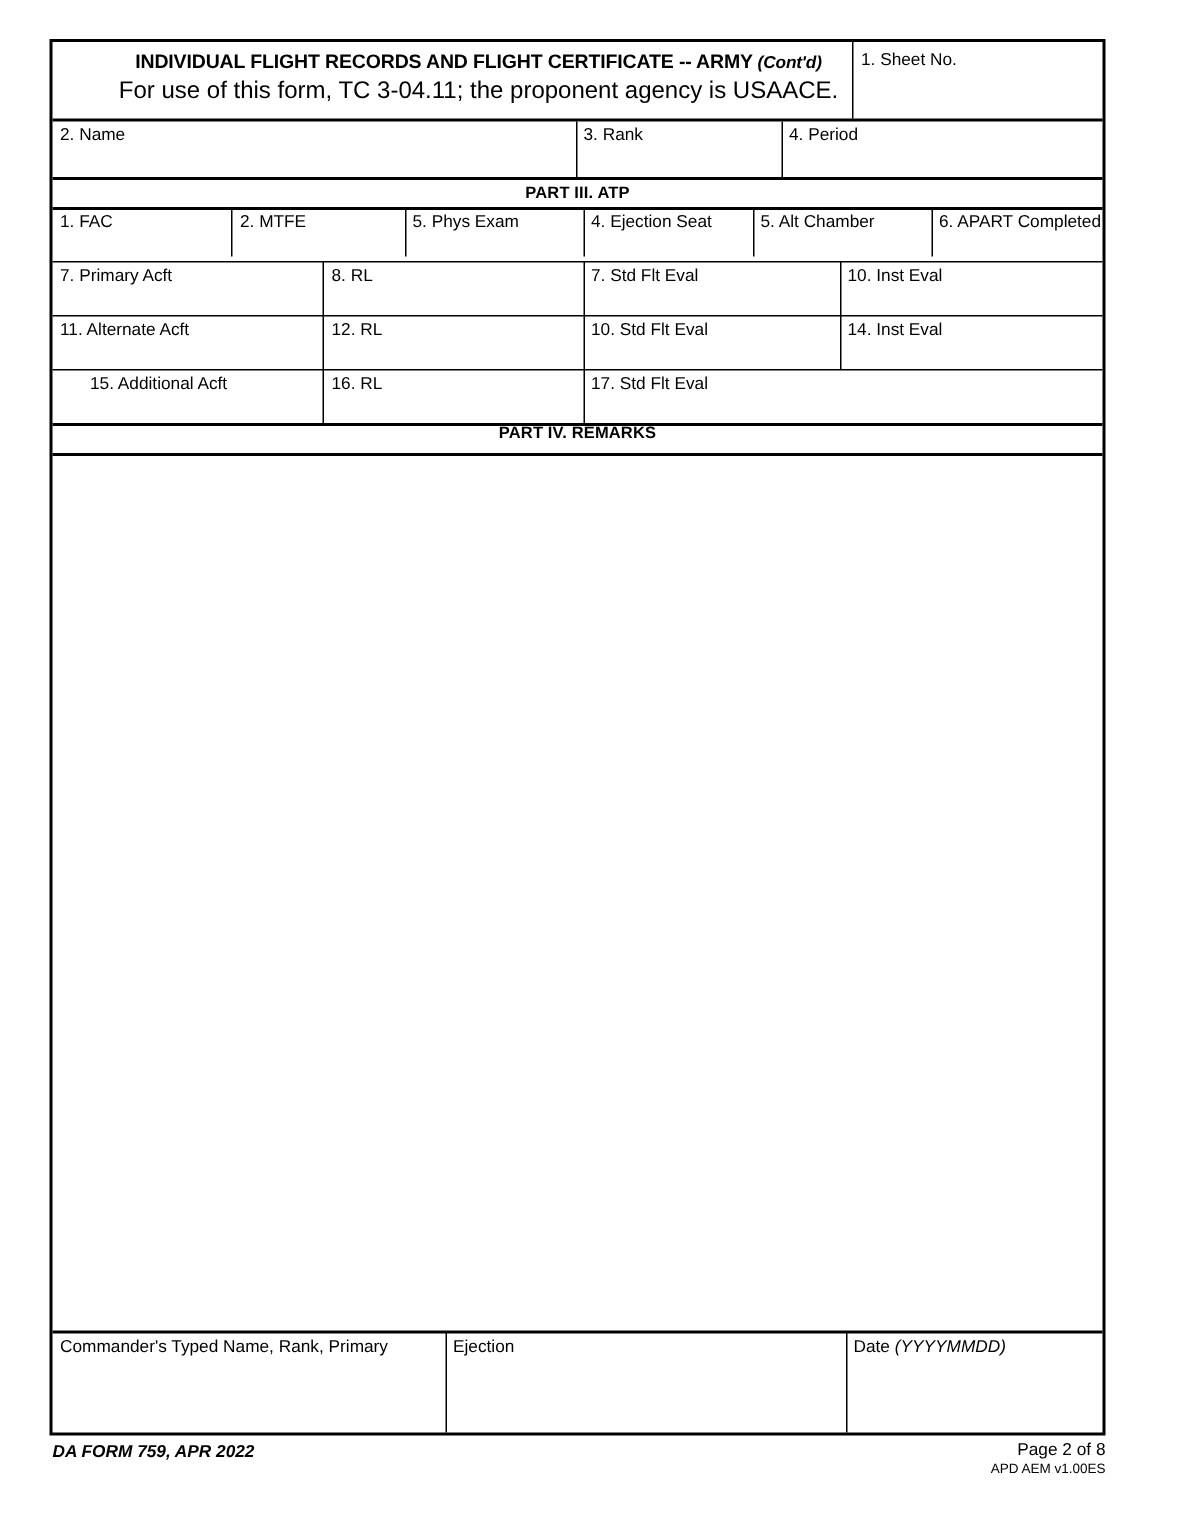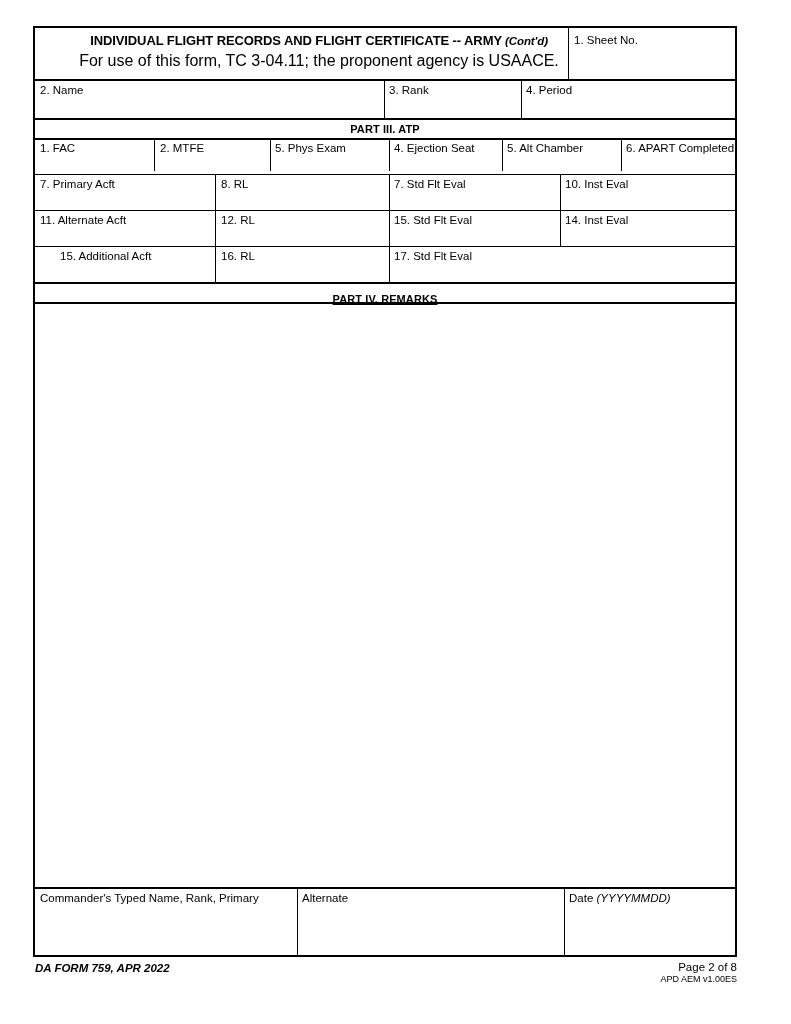--- a/index.html
+++ b/index.html
@@ -217,21 +217,21 @@
     <div class="hrule" style="top:182px; width:100%;"></div>
 
     <div class="cell-label" style="left:5px; top:186px;">11.  Alternate Acft</div>
     <div class="abs" style="left:5px; top:199px; width:170px; height:17px;"></div>
 
     <div class="vrule" style="left:180px; top:182px; height:36px;"></div>
     <div class="cell-label" style="left:186px; top:186px;">12.  RL</div>
     <div class="abs" style="left:186px; top:199px; width:166px; height:17px;"></div>
 
     <div class="vrule" style="left:354px; top:182px; height:36px;"></div>
-    <div class="cell-label" style="left:359px; top:186px;">15.  Std Flt Eval</div>
+    <div class="cell-label" style="left:359px; top:186px;">10.  Std Flt Eval</div>
     <div class="abs" style="left:359px; top:199px; width:160px; height:17px;"></div>
 
     <div class="vrule" style="left:525px; top:182px; height:36px;"></div>
     <div class="cell-label" style="left:530px; top:186px;">14.  Inst Eval</div>
     <div class="abs" style="left:530px; top:199px; width:166px; height:17px;"></div>
 
     <div class="hrule" style="top:218px; width:100%;"></div>
 
     <div class="cell-label" style="left:5px; top:222px;margin-left:20px;">15.  Additional Acft</div>
     <div class="abs" style="left:5px; top:235px; width:170px; height:17px;"></div>
@@ -239,32 +239,32 @@
     <div class="vrule" style="left:180px; top:218px; height:36px;"></div>
     <div class="cell-label" style="left:186px; top:222px;">16.  RL</div>
     <div class="abs" style="left:186px; top:235px; width:166px; height:17px;"></div>
 
     <div class="vrule" style="left:354px; top:218px; height:36px;"></div>
     <div class="cell-label" style="left:359px; top:222px;">17.  Std Flt Eval</div>
     <div class="abs" style="left:359px; top:235px; width:337px; height:17px;"></div>
 
     <div class="hrule-thick" style="top:254px; width:100%;"></div>
 
-    <div class="part-banner" style="top:265px;text-decoration:underline;">PART IV. REMARKS</div>
+    <div class="part-banner" style="top:255px;">PART IV. REMARKS</div>
     <div class="hrule-thick" style="top:274px; width:100%;"></div>
 
     <div class="remarks-body" style="left:0px; top:274px; width:100%; height:585px;"></div>
 
     <div class="hrule-thick" style="top:859px; width:100%;"></div>
 
     <div class="cell-label" style="left:5px; top:864px;">Commander's Typed Name, Rank, Primary</div>
     <div class="abs" style="left:5px; top:878px; width:252px; height:45px;"></div>
 
     <div class="vrule" style="left:262px; top:860px; height:67px;"></div>
-    <div class="cell-label" style="left:267px; top:864px;">Alternate</div>
+    <div class="cell-label" style="left:267px; top:864px;">Ejection</div>
     <div class="abs" style="left:267px; top:878px; width:258px; height:45px;"></div>
 
     <div class="vrule" style="left:529px; top:860px; height:67px;"></div>
     <div class="cell-label" style="left:534px; top:864px;"><span>Date </span><span class="ital">(YYYYMMDD)</span></div>
     <div class="abs" style="left:534px; top:878px; width:162px; height:45px;"></div>
 
   </div>
 
   <div class="footer-left">DA FORM 759, APR 2022</div>
   <div class="footer-right-1">Page 2 of 8</div>

